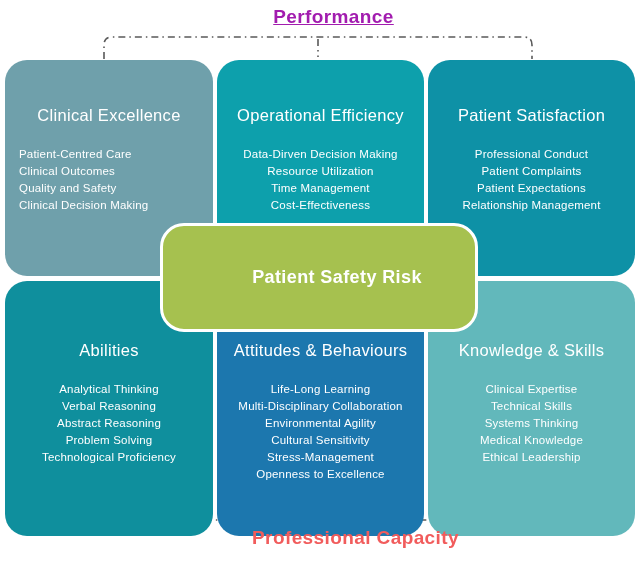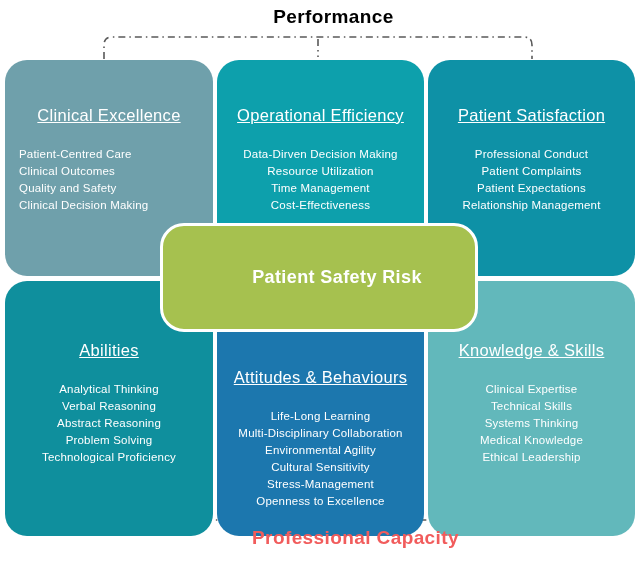--- a/index.html
+++ b/index.html
@@ -49,21 +49,20 @@
   .box.row-bottom { top: 281px; height: 255px; padding-top: 60px; }
   .box.col-left   { left: 5px;   width: 208px; }
   .box.col-mid    { left: 217px; width: 207px; }
   .box.col-right  { left: 428px; width: 207px; }
 
   .box-title {
     font-size: 16.5px;
     letter-spacing: 0.3px;
     white-space: nowrap;
     margin-bottom: 21px;
-    text-decoration: underline;
   }
   .box-items {
     display: flex;
     flex-direction: column;
     width: 100%;
     box-sizing: border-box;
     padding: 0 6px;
   }
   .box-item {
     font-size: 11.5px;
@@ -94,21 +93,21 @@
     font-weight: bold;
     letter-spacing: 0.4px;
     z-index: 5;
   }
 </style>
 </head>
 <body>
 
 <div class="canvas">
 
-  <div class="edge-label top" style="color: #000000;">Performance</div>
+  <div class="edge-label top" style="color: #a21caf; text-decoration: underline;">Performance</div>
 
   <svg class="bracket-svg" viewBox="0 0 639 562" xmlns="http://www.w3.org/2000/svg">
     <g style="stroke: rgb(89, 89, 89);">
       <path d="M 104 59 L 104 45 Q 104 37 112 37 L 524 37 Q 532 37 532 45 L 532 59"></path>
       <path d="M 318 39 L 318 57"></path>
     </g>
     <g style="stroke: rgb(89, 89, 89);">
       <path d="M 104 502 L 104 512 Q 104 520 112 520 L 524 520 Q 532 520 532 512 L 532 502"></path>
       <path d="M 318 502 L 318 518"></path>
     </g>
@@ -148,21 +147,21 @@
     <div class="box-title">Abilities</div>
     <div class="box-items">
         <div class="box-item">Analytical Thinking</div>
         <div class="box-item">Verbal Reasoning</div>
         <div class="box-item">Abstract Reasoning</div>
         <div class="box-item">Problem Solving</div>
         <div class="box-item">Technological Proficiency</div>
       </div>
   </div>
 
-  <div class="box row-bottom col-mid" style="background-color: rgb(28, 119, 174); justify-content: center;">
+  <div class="box row-bottom col-mid" style="background-color: rgb(28, 119, 174);">
     <div class="box-title">Attitudes &amp; Behaviours</div>
     <div class="box-items">
         <div class="box-item">Life-Long Learning</div>
         <div class="box-item">Multi-Disciplinary Collaboration</div>
         <div class="box-item">Environmental Agility</div>
         <div class="box-item">Cultural Sensitivity</div>
         <div class="box-item">Stress-Management</div>
         <div class="box-item">Openness to Excellence</div>
       </div>
   </div>

